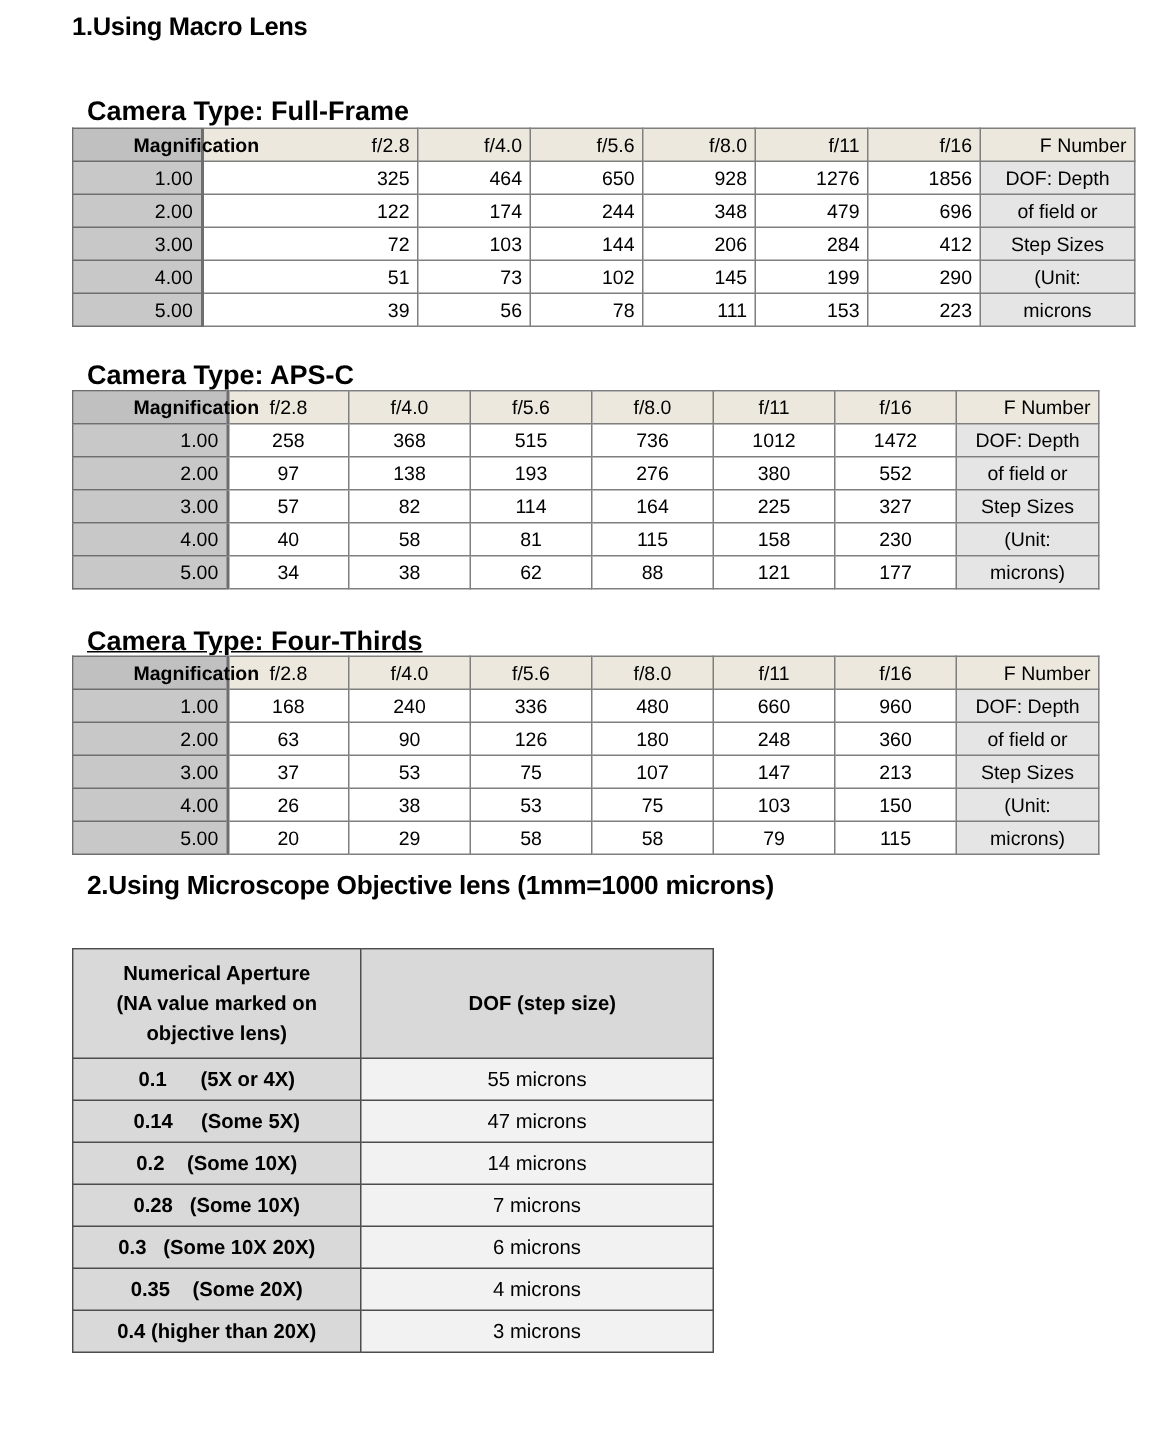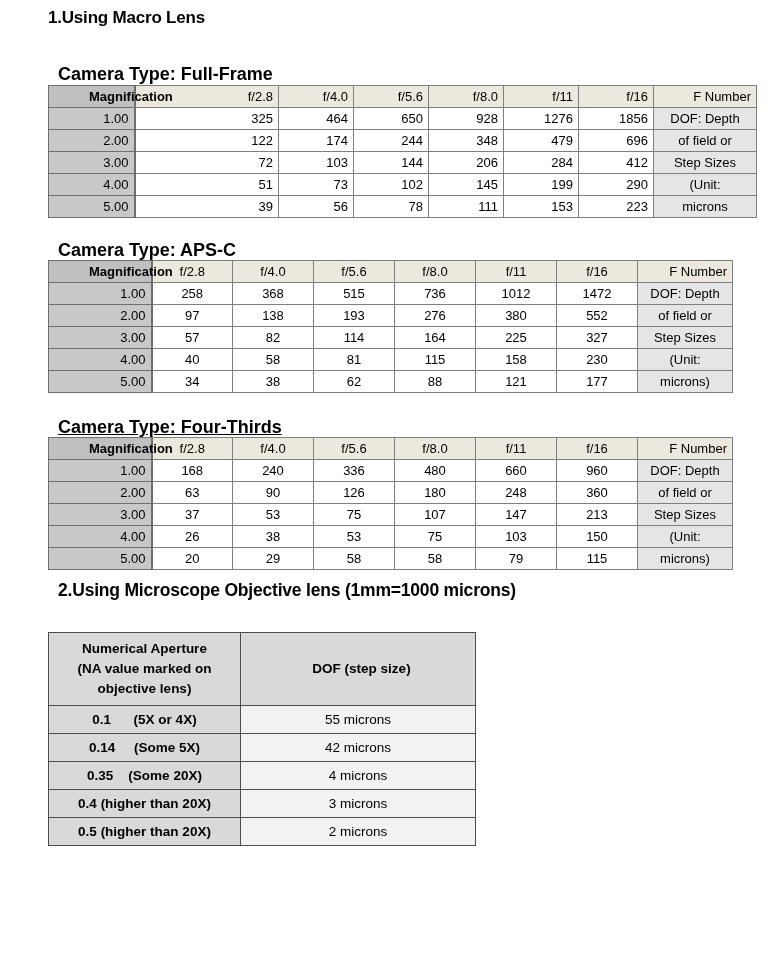--- a/index.html
+++ b/index.html
@@ -407,28 +407,36 @@
       <th class="th-dof">DOF (step size)</th>
     </tr>
   </thead>
   <tbody>
     <tr>
       <td class="td-na">0.1      (5X or 4X)</td>
       <td class="td-dof">55 microns</td>
     </tr>
     <tr>
       <td class="td-na">0.14     (Some 5X)</td>
-      <td class="td-dof">42 microns</td>
+      <td class="td-dof">47 microns</td>
+    </tr>
+    <tr>
+      <td class="td-na">0.2    (Some 10X)</td>
+      <td class="td-dof">14 microns</td>
+    </tr>
+    <tr>
+      <td class="td-na">0.28   (Some 10X)</td>
+      <td class="td-dof">7 microns</td>
+    </tr>
+    <tr>
+      <td class="td-na">0.3   (Some 10X 20X)</td>
+      <td class="td-dof">6 microns</td>
     </tr>
     <tr>
       <td class="td-na">0.35    (Some 20X)</td>
       <td class="td-dof">4 microns</td>
     </tr>
     <tr>
       <td class="td-na">0.4 (higher than 20X)</td>
       <td class="td-dof">3 microns</td>
     </tr>
-    <tr>
-      <td class="td-na">0.5 (higher than 20X)</td>
-      <td class="td-dof">2 microns</td>
-    </tr>
   </tbody>
 </table>
 
 </body></html>

